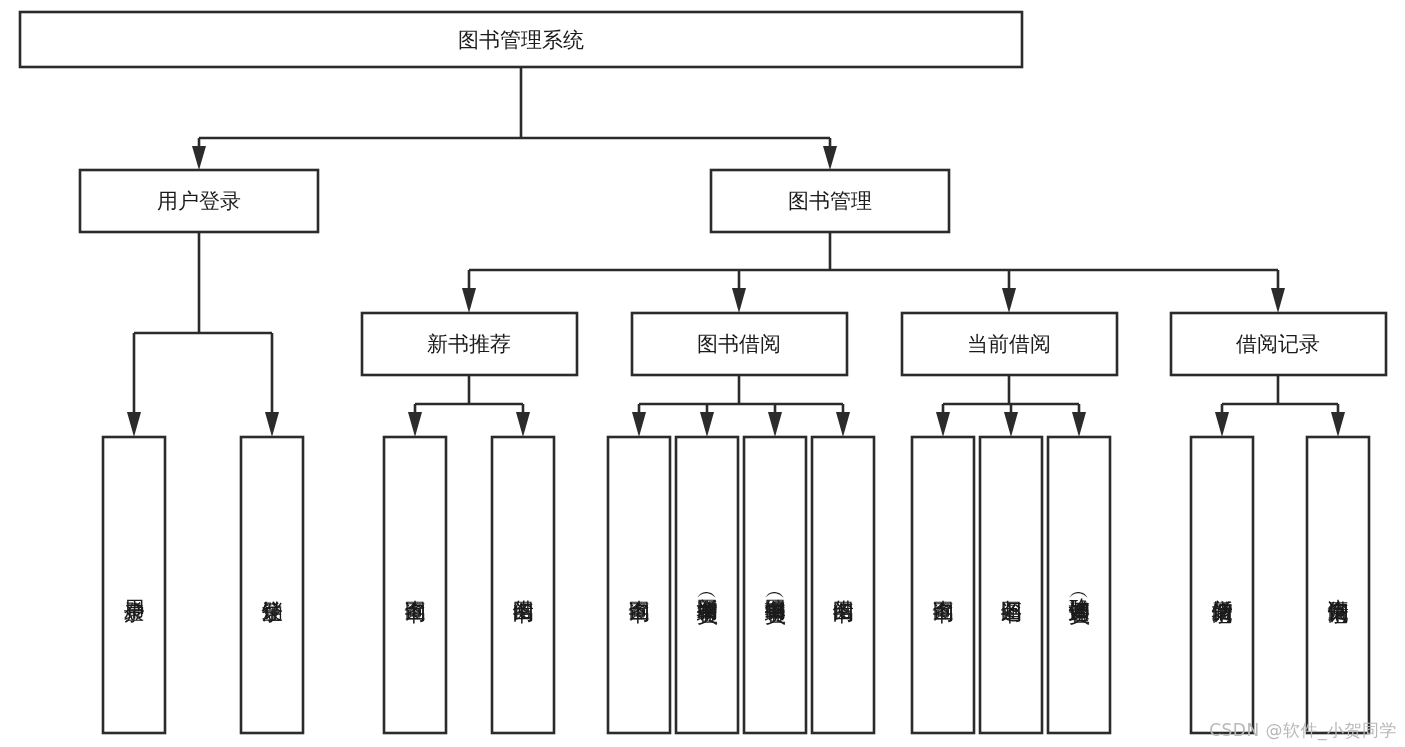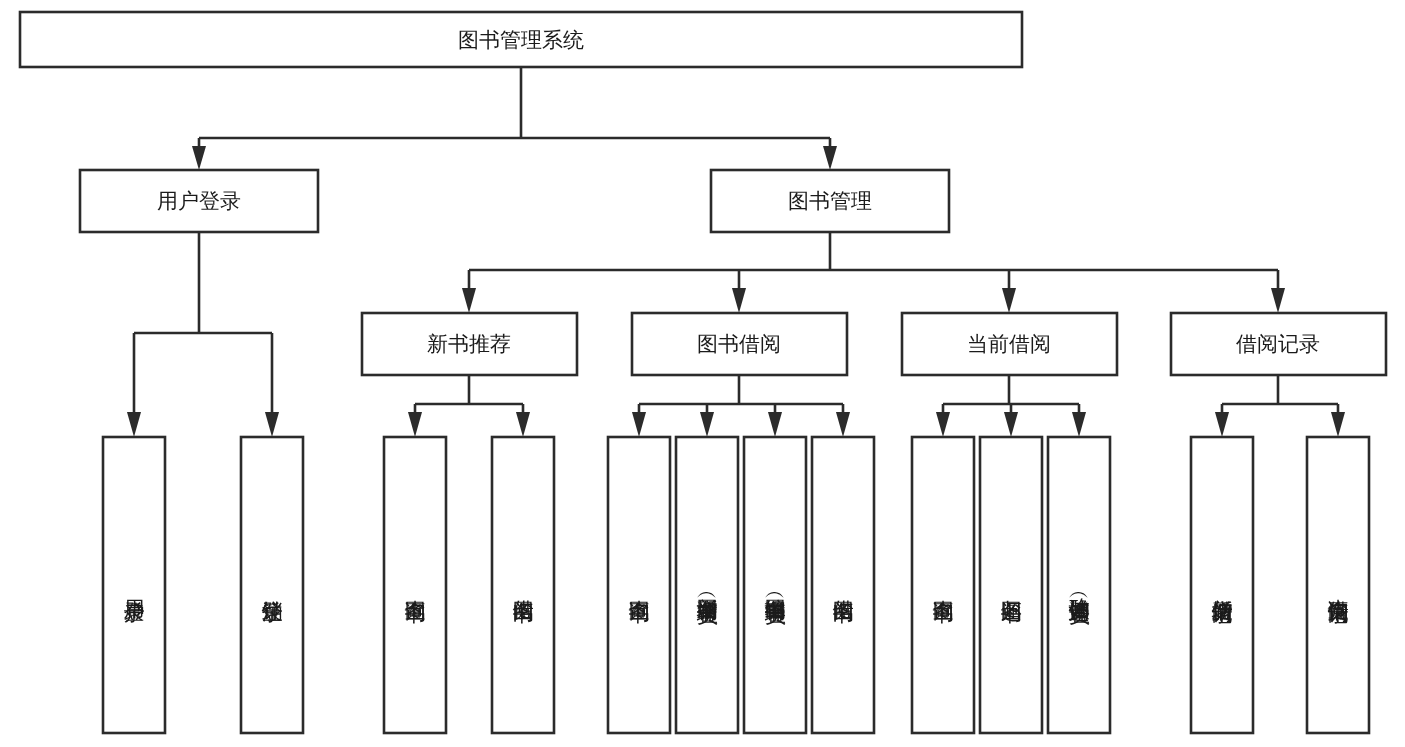--- a/index.html
+++ b/index.html
@@ -285,13 +285,14 @@
       <rect class="node-box" x="1307" y="437" width="62" height="296"></rect>
       <foreignObject x="1307" y="437" width="62" height="296">
         <div xmlns="http://www.w3.org/1999/xhtml" class="vlabel-wrap">
           <div class="vlabel">查询借阅记录</div>
         </div>
       </foreignObject>
     </g>
 
   </svg>
 
+  <div class="watermark">CSDN @软件_小贺同学</div>
 </div>
 
 </body></html>

